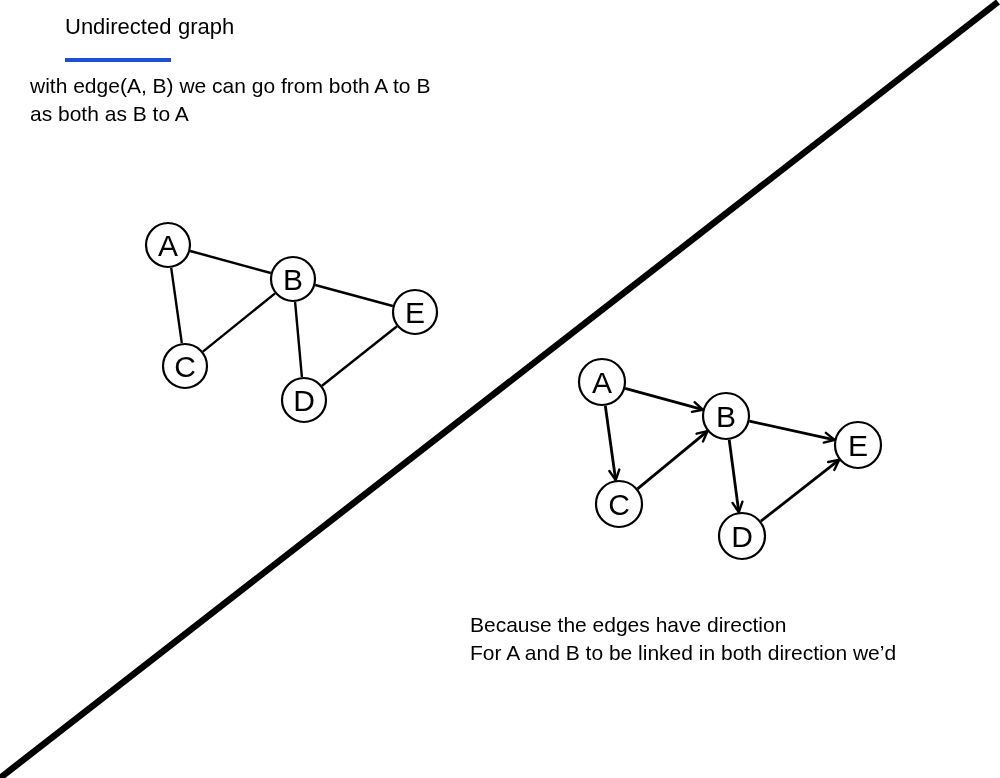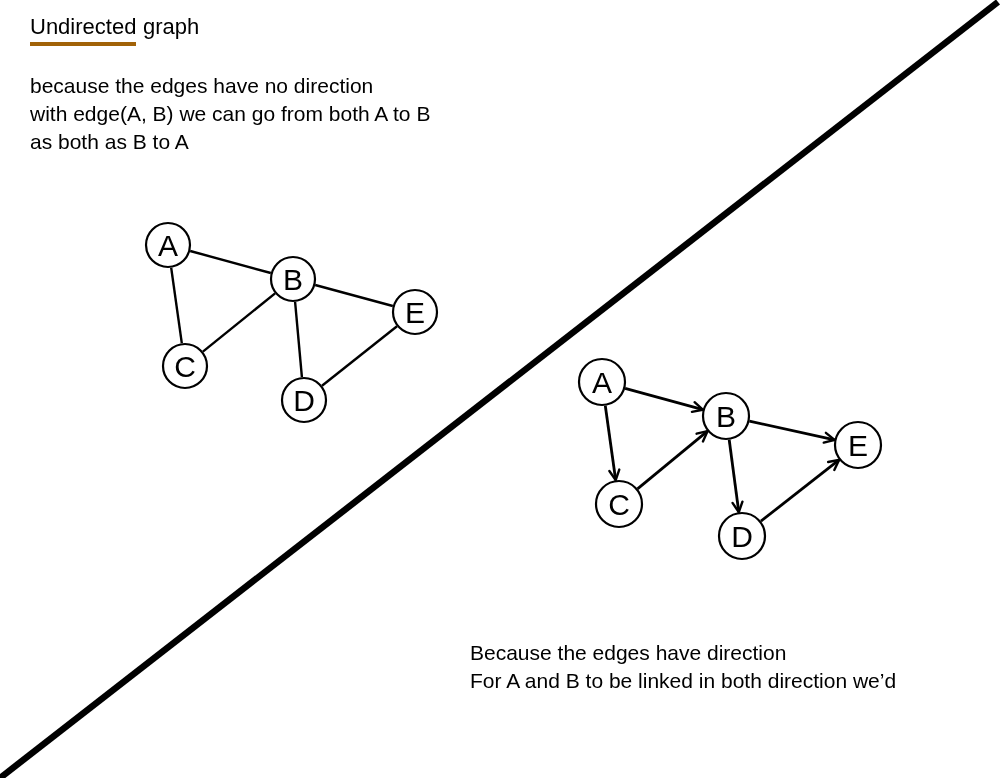--- a/index.html
+++ b/index.html
@@ -23,34 +23,35 @@
     width: 1000px;
     height: 778px;
   }
   .title {
     position: absolute;
     font-size: 22px;
     white-space: nowrap;
   }
   .title .u {
     display: inline-block;
-    border-bottom: 4px solid #a16207;
-    padding-bottom: 2px;
+    border-bottom: 4px solid #1d4ed8;
+    padding-bottom: 18px;
     margin-right: 0.3em;
+    margin-left: 35px;
   }
   .undirected-title { left: 30px; top: 14px; }
   .directed-title  { left: 822px; top: 560px; }
   .para {
     position: absolute;
     font-size: 21px;
     line-height: 28px;
     white-space: nowrap;
   }
   .top-para    { left: 30px;  top: 72px; }
-  .bottom-para { left: 470px; top: 611px; margin-top: 28px; }
+  .bottom-para { left: 470px; top: 611px; }
   .node-label {
     font-family: "Liberation Sans", sans-serif;
     font-size: 30px;
     fill: #000000;
   }
 </style>
 </head>
 <body>
 
 <div class="canvas">
@@ -98,21 +99,20 @@
         <circle cx="858" cy="445" r="23" fill="#ffffff" stroke="#000000" stroke-width="2.2"></circle>
         <text x="858" y="445" dy="0.35em" text-anchor="middle" class="node-label">E</text>
       </g>
   </svg>
 
   <div class="title undirected-title">
     <span class="u">Undirected</span><span>graph</span>
   </div>
 
   <div class="para top-para">
-    <div>because the edges have no direction</div>
     <div>with edge(A, B) we can go from both A to B</div>
     <div>as both as B to A</div>
   </div>
 
 
   <div class="para bottom-para">
     <div>Because the edges have direction</div>
     <div>For A and B to be linked in both direction we’d</div>
   </div>
 

